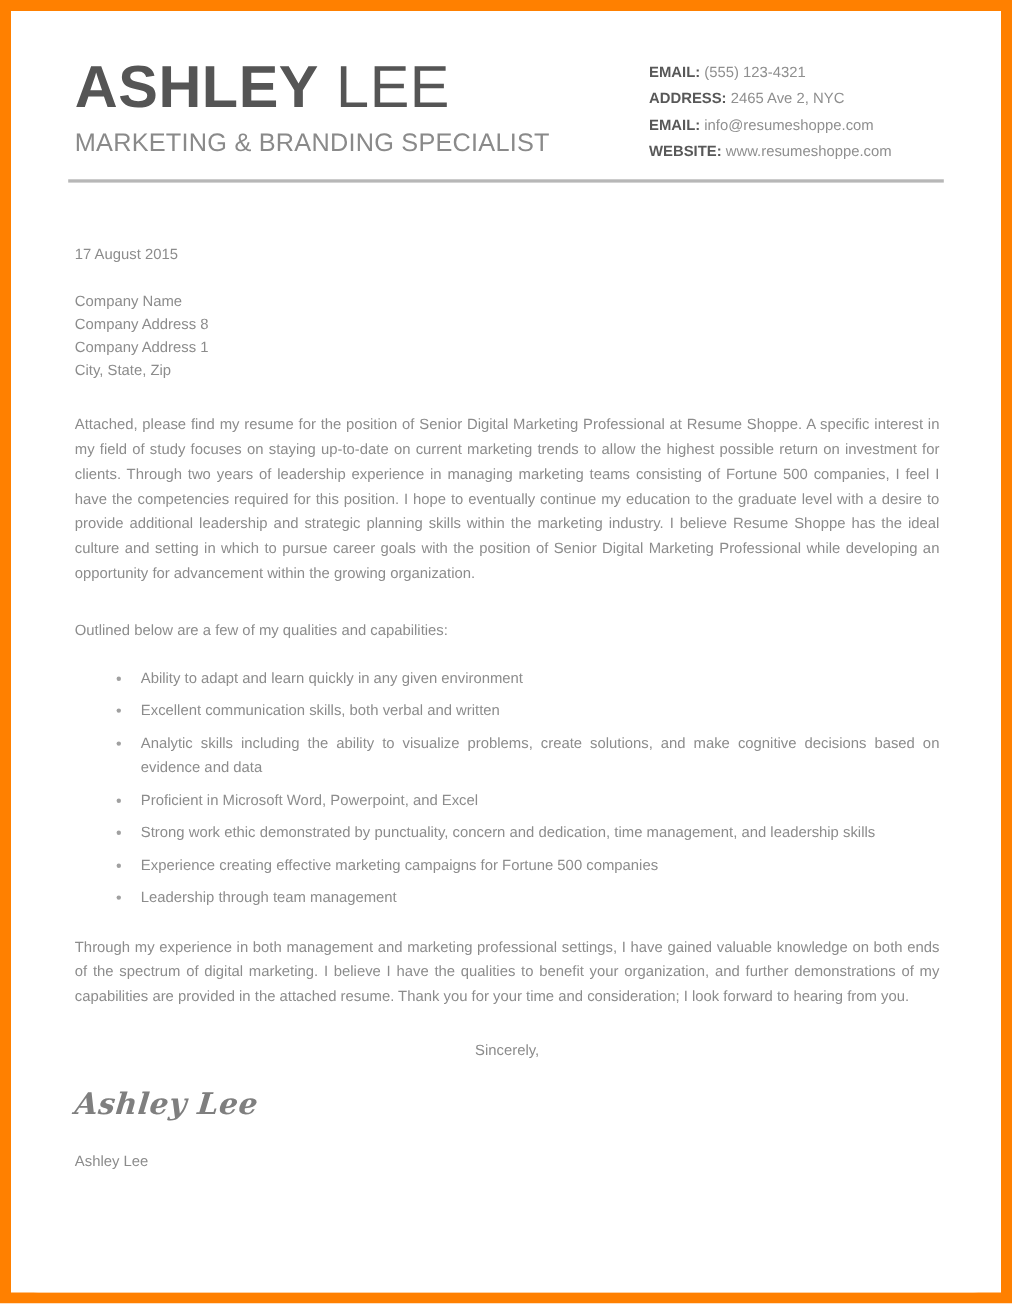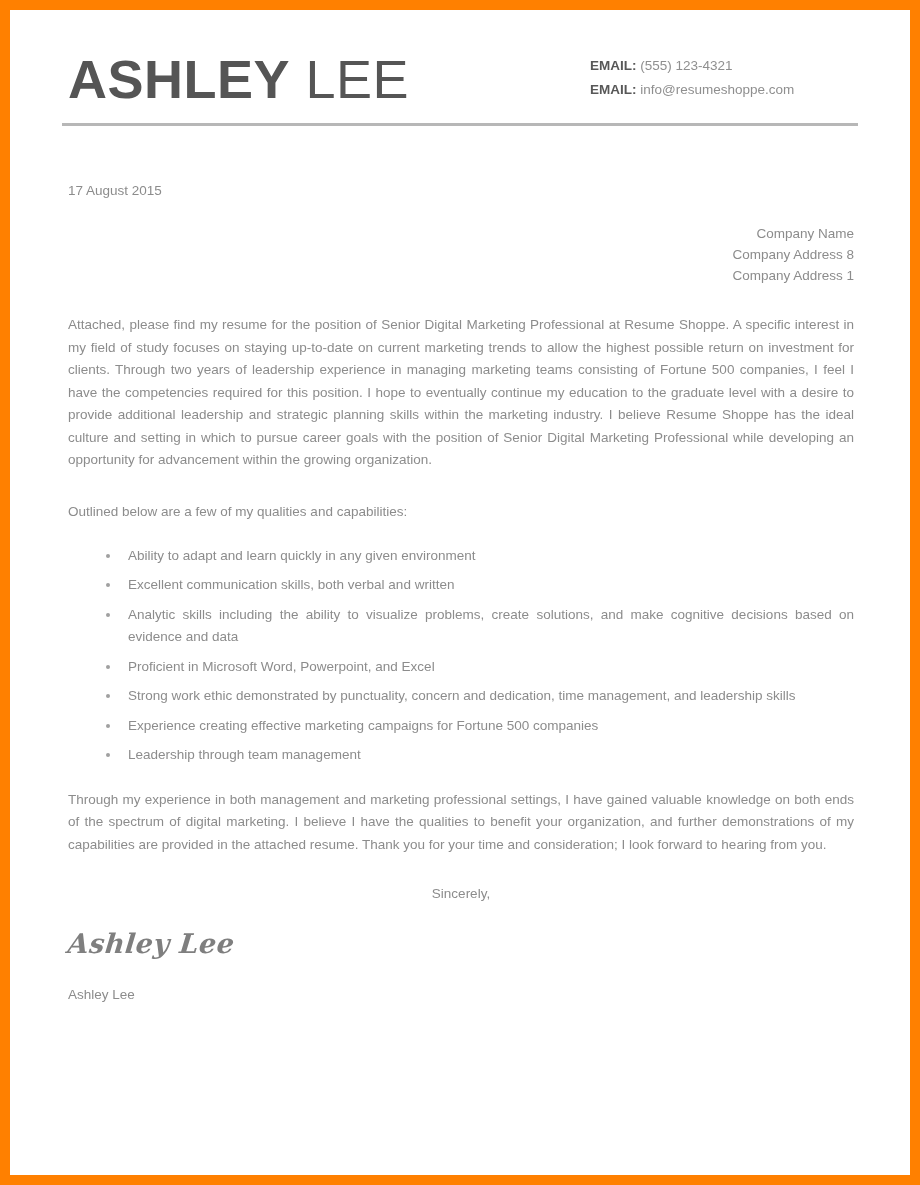--- a/index.html
+++ b/index.html
@@ -97,21 +97,20 @@
     margin-top: 44px;
   }
 
   .date {
     margin-top: 55px;
     line-height: 20px;
   }
 
   .recipient {
     margin-top: 22px;
-    text-align: right;
   }
   .recipient div {
     line-height: 21px;
   }
 
   .para {
     margin-top: 28px;
     text-align: justify;
     line-height: 22.5px;
   }
@@ -178,45 +177,55 @@
 </head>
 <body>
 
 <div class="page">
   <div class="sheet">
 
     <div class="header">
 
       <div class="identity">
         <div class="name-line"><span class="name-first">ASHLEY</span> <span class="name-last">LEE</span></div>
+        <div class="tagline">MARKETING &amp; BRANDING SPECIALIST</div>
       </div>
 
       <div class="contact">
         <div class="contact-row">
           <span class="contact-label">EMAIL:</span>
           <span>(555) 123-4321</span>
         </div>
         <div class="contact-row">
+          <span class="contact-label">ADDRESS:</span>
+          <span>2465 Ave 2, NYC</span>
+        </div>
+        <div class="contact-row">
           <span class="contact-label">EMAIL:</span>
           <span>info@resumeshoppe.com</span>
+        </div>
+        <div class="contact-row">
+          <span class="contact-label">WEBSITE:</span>
+          <span>www.resumeshoppe.com</span>
         </div>
       </div>
 
     </div>
 
     <div class="rule"></div>
 
     <div class="body">
 
       <div class="date">17 August 2015</div>
 
       <div class="recipient">
         <div>Company Name</div>
         <div>Company Address 8</div>
         <div>Company Address 1</div>
+        <div>City, State, Zip</div>
       </div>
 
       <p class="para">Attached, please find my resume for the position of Senior Digital Marketing Professional at Resume Shoppe. A specific interest in my field of study focuses on staying up-to-date on current marketing trends to allow the highest possible return on investment for clients. Through two years of leadership experience in managing marketing teams consisting of Fortune 500 companies, I feel I have the competencies required for this position. I hope to eventually continue my education to the graduate level with a desire to provide additional leadership and strategic planning skills within the marketing industry. I believe Resume Shoppe has the ideal culture and setting in which to pursue career goals with the position of Senior Digital Marketing Professional while developing an opportunity for advancement within the growing organization.</p>
 
       <div class="lead-in">Outlined below are a few of my qualities and capabilities:</div>
 
       <ul class="bullets">
         <li>Ability to adapt and learn quickly in any given environment</li>
         <li>Excellent communication skills, both verbal and written</li>
         <li>Analytic skills including the ability to visualize problems, create solutions, and make cognitive decisions based on evidence and data</li>

